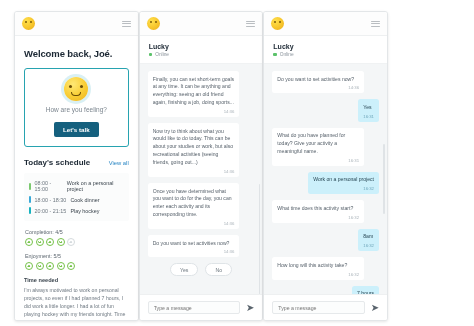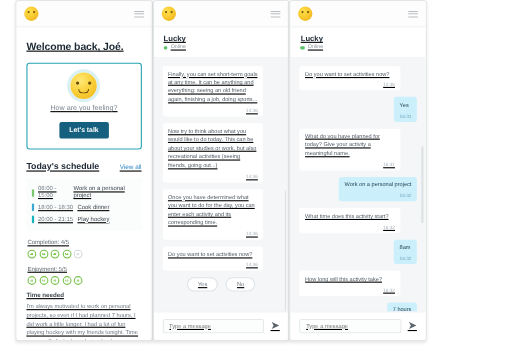--- a/index.html
+++ b/index.html
@@ -2,21 +2,21 @@
 <html><head>
 <meta charset="utf-8">
 <style>
   * { box-sizing: border-box; margin:0; padding:0; }
   body {
     width:474px; height:326px;
     background:#ffffff;
     font-family:"Liberation Sans", sans-serif;
     overflow:hidden;
   }
-  .stage { position:relative; width:402px; height:326px; display:flex; justify-content:space-between; padding:0 14px;text-decoration:underline; }
+  .stage { position:relative; width:402px; height:326px; display:flex; justify-content:space-between; padding:11px 14px; }
 
   .phone {
     width:138px; height:310px;
     background:#ffffff;
     border:1px solid #e3e6e8;
     border-radius:3px;
     box-shadow:0 1px 3px rgba(0,0,0,0.10);
     display:flex; flex-direction:column;
     overflow:hidden;
     position:relative;

